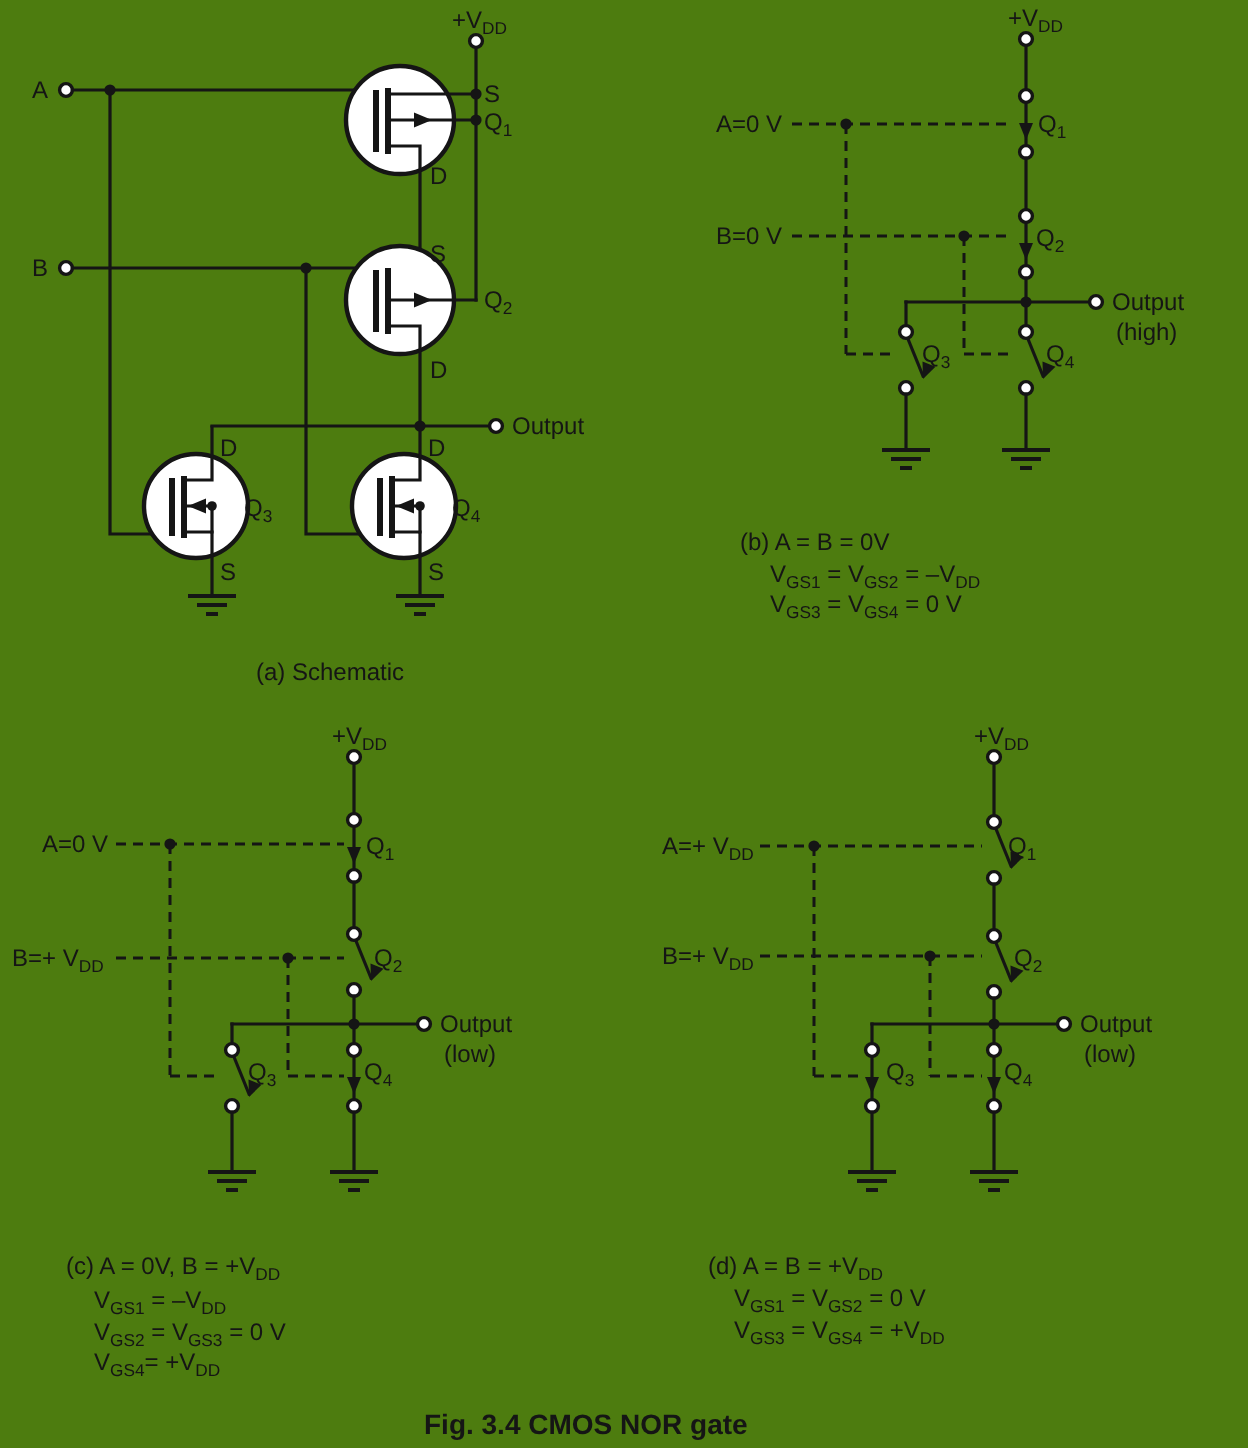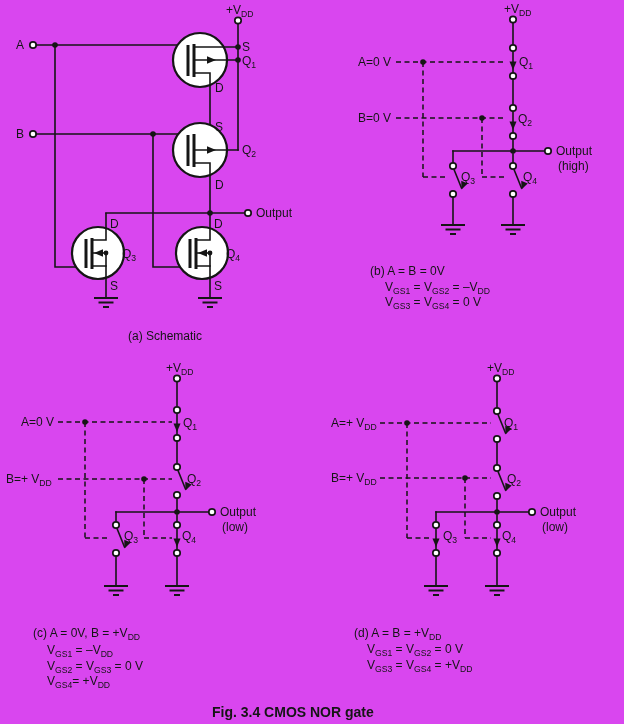--- a/index.html
+++ b/index.html
@@ -1,17 +1,17 @@
 <!DOCTYPE html>
 <html style="--ink: #151515;"><head>
 <meta charset="utf-8">
 <style>
   :root { --ink: #151515; }
   html,body { margin:0; padding:0; background:#ffffff; }
-  .stage { position:relative; width:624px; height:724px; background:#d946ef; overflow:hidden; }
+  .stage { position:relative; width:624px; height:724px; background:#4d7c0f; overflow:hidden; }
   svg text { font: 12px "Liberation Sans", sans-serif; fill: var(--ink); }
   svg .figcap { font-weight: bold; font-size: 14px; }
   .w    { stroke: var(--ink); stroke-width: 1.6; fill: none; stroke-linecap: square; }
   .dash { stroke: var(--ink); stroke-width: 1.5; fill: none; stroke-dasharray: 5 3.5; }
   .bar  { stroke: var(--ink); stroke-width: 3; fill: none; }
   .circ { fill: #ffffff; stroke: var(--ink); stroke-width: 2.2; }
   .term { fill: #ffffff; stroke: var(--ink); stroke-width: 1.7; }
   .dot  { fill: var(--ink); stroke: none; }
   .arr  { fill: var(--ink); stroke: none; }
   .gnd line { stroke: var(--ink); stroke-width: 2; }

